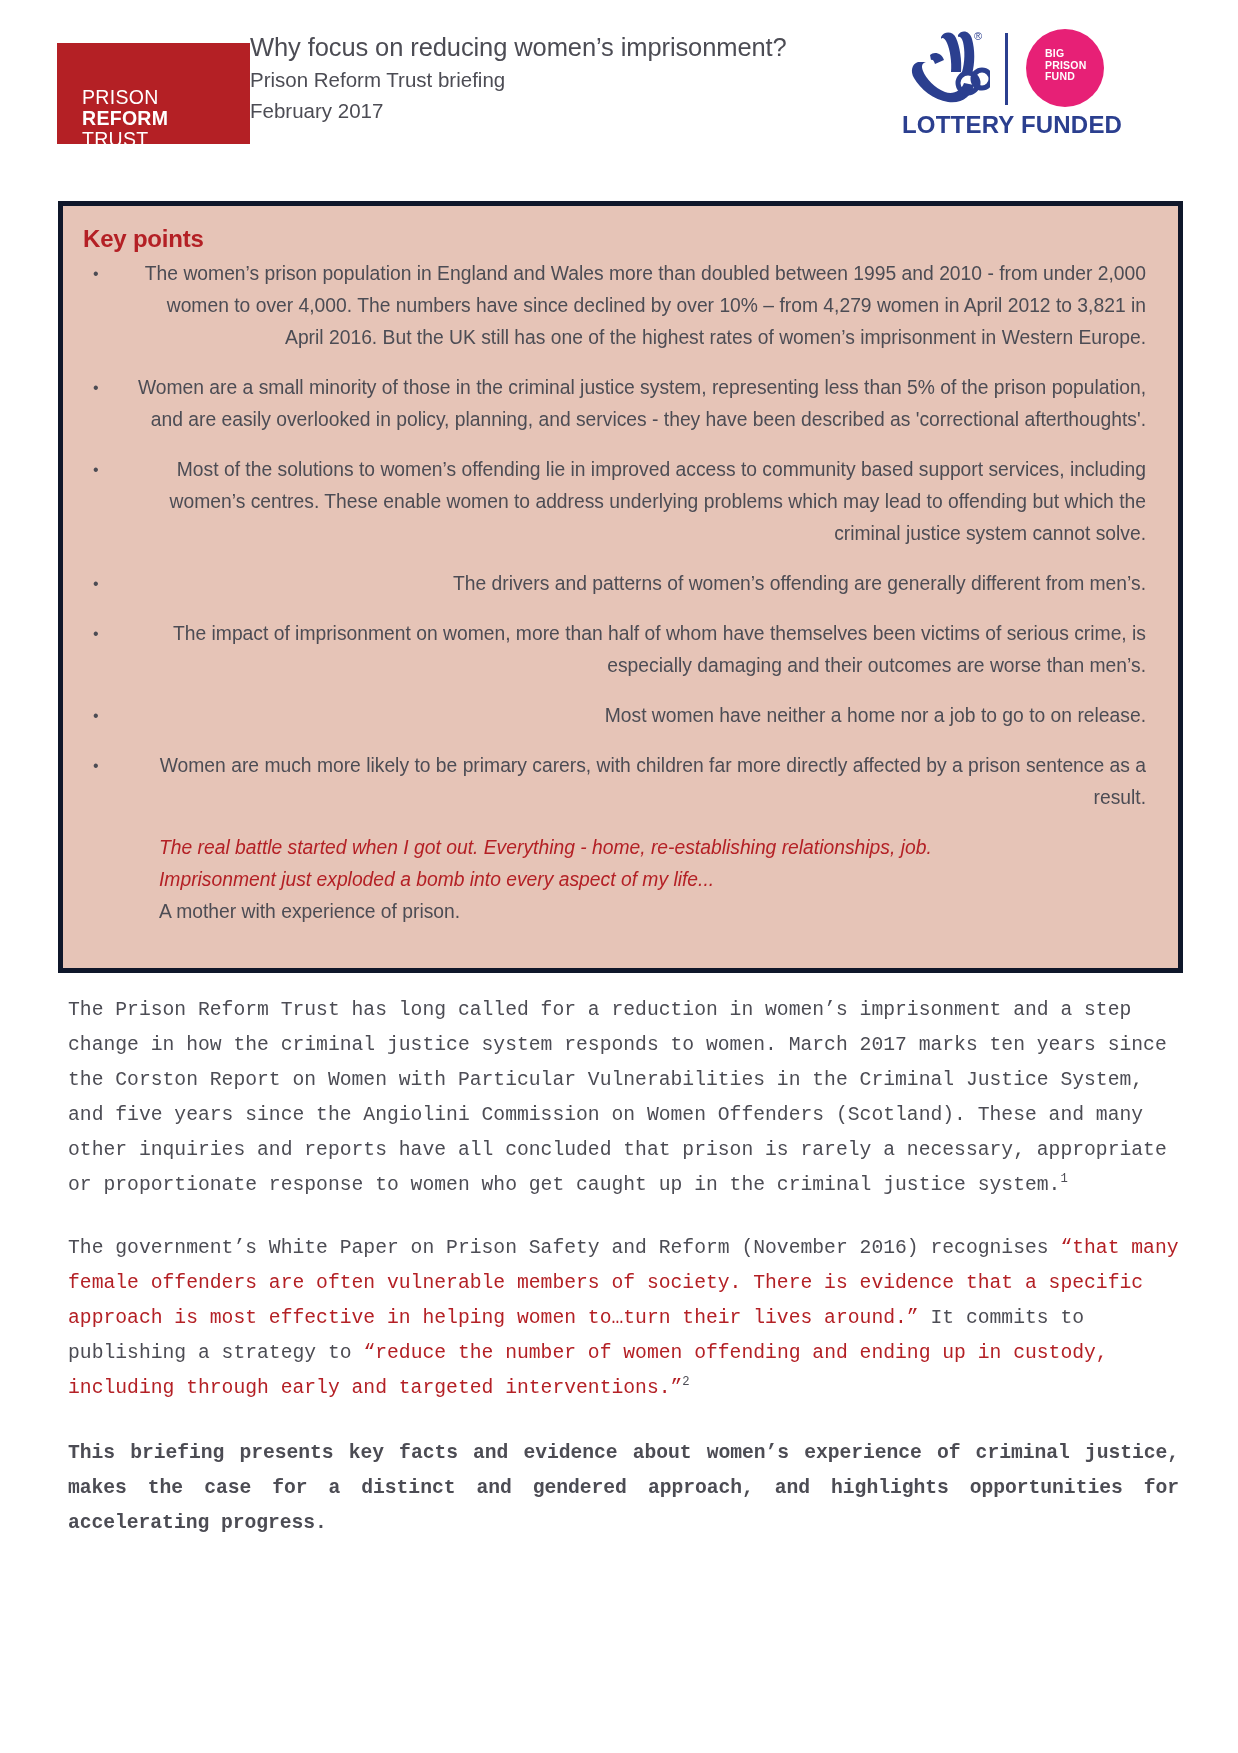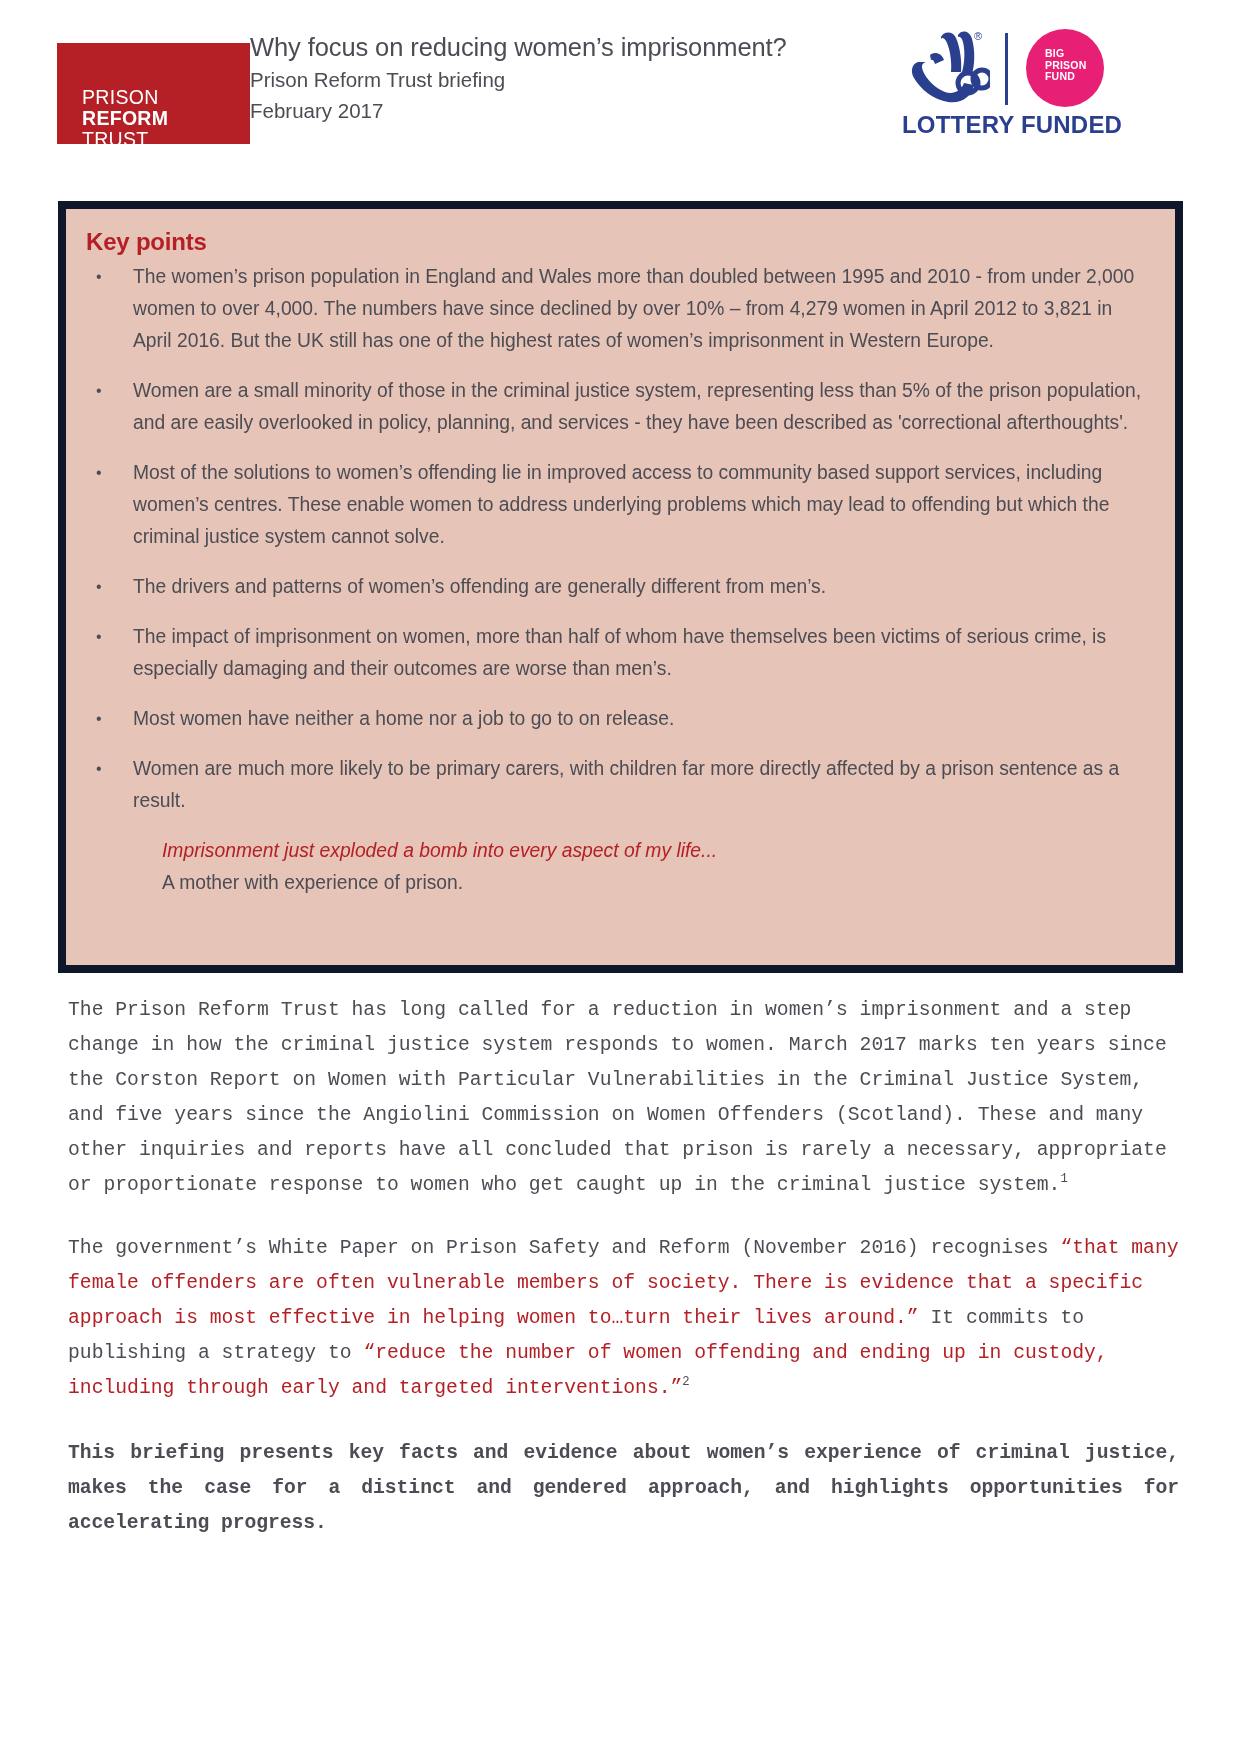--- a/index.html
+++ b/index.html
@@ -141,35 +141,36 @@
 
   
   .keypoints-box {
     position: absolute;
     left: 58px;
     top: 201px;
     width: 1125px;
     height: 772px;
     box-sizing: border-box;
     background: #e6c4b7;
-    border: 8px solid #0f172a;
+    border: 5px solid #0f172a;
     padding: 18px 32px 18px 16px;
   }
   .keypoints-title {
     color: #b42025;
     font-size: 24px;
     font-weight: bold;
     line-height: 30px;
     margin: 0 0 4px 4px;
     letter-spacing: -0.2px;
   }
   ul.kp-list {
     list-style: none;
     margin: 0;
     padding: 0;
+    text-align: right;
   }
   ul.kp-list li {
     position: relative;
     padding-left: 51px;
     margin-bottom: 18px;
     font-size: 19.3px;
     line-height: 32px;
     color: #4c4c54;
   }
   ul.kp-list li:before {
@@ -271,20 +272,21 @@
     <ul class="kp-list">
       <li>The women’s prison population in England and Wales more than doubled between 1995 and 2010 - from under 2,000 women to over 4,000.  The numbers have since declined by over 10% – from 4,279 women in April 2012 to 3,821 in April 2016. But the UK still has one of the highest rates of women’s imprisonment in Western Europe.</li>
       <li>Women are a small minority of those in the criminal justice system, representing less than 5% of the prison population, and are easily overlooked in policy, planning, and services - they have been described as 'correctional afterthoughts'.</li>
       <li>Most of the solutions to women’s offending lie in improved access to community based support services, including women’s centres. These enable women to address underlying problems which may lead to offending but which the criminal justice system cannot solve.</li>
       <li>The drivers and patterns of women’s offending are generally different from men’s.</li>
       <li>The impact of imprisonment on women, more than half of whom have themselves been victims of serious crime, is especially damaging and their outcomes are worse than men’s.</li>
       <li>Most women have neither a home nor a job to go to on release.</li>
       <li>Women are much more likely to be primary carers, with children far more directly affected by a prison sentence as a result.</li>
     </ul>
     <div class="kp-quote">
+      <span class="q-line">The real battle started when I got out. Everything - home, re-establishing relationships, job.</span>
       <span class="q-line">Imprisonment just exploded a bomb into every aspect of my life...</span>
       <span class="q-attrib">A mother with experience of prison.</span>
     </div>
   </div>
 
   <div class="body-text">
 
     <p><span>The Prison Reform Trust has long called for a reduction in women’s imprisonment and a step change in how the criminal justice system responds to women. March 2017 marks ten years since the Corston Report on Women with Particular Vulnerabilities in the Criminal Justice System, and five years since the Angiolini Commission on Women Offenders (Scotland). These and many other inquiries and reports have all concluded that prison is rarely a necessary, appropriate or proportionate response to women who get caught up in the criminal justice system.</span><sup>1</sup></p>
 
     <p><span>The government’s White Paper on Prison Safety and Reform (November 2016) recognises </span><span class="red">“that many female offenders are often vulnerable members of society. There is evidence that a specific approach is most effective in helping women to…turn their lives around.”</span><span> It commits to publishing a strategy to </span><span class="red">“reduce the number of women offending and ending up in custody, including through early and targeted interventions.”</span><sup>2</sup></p>

